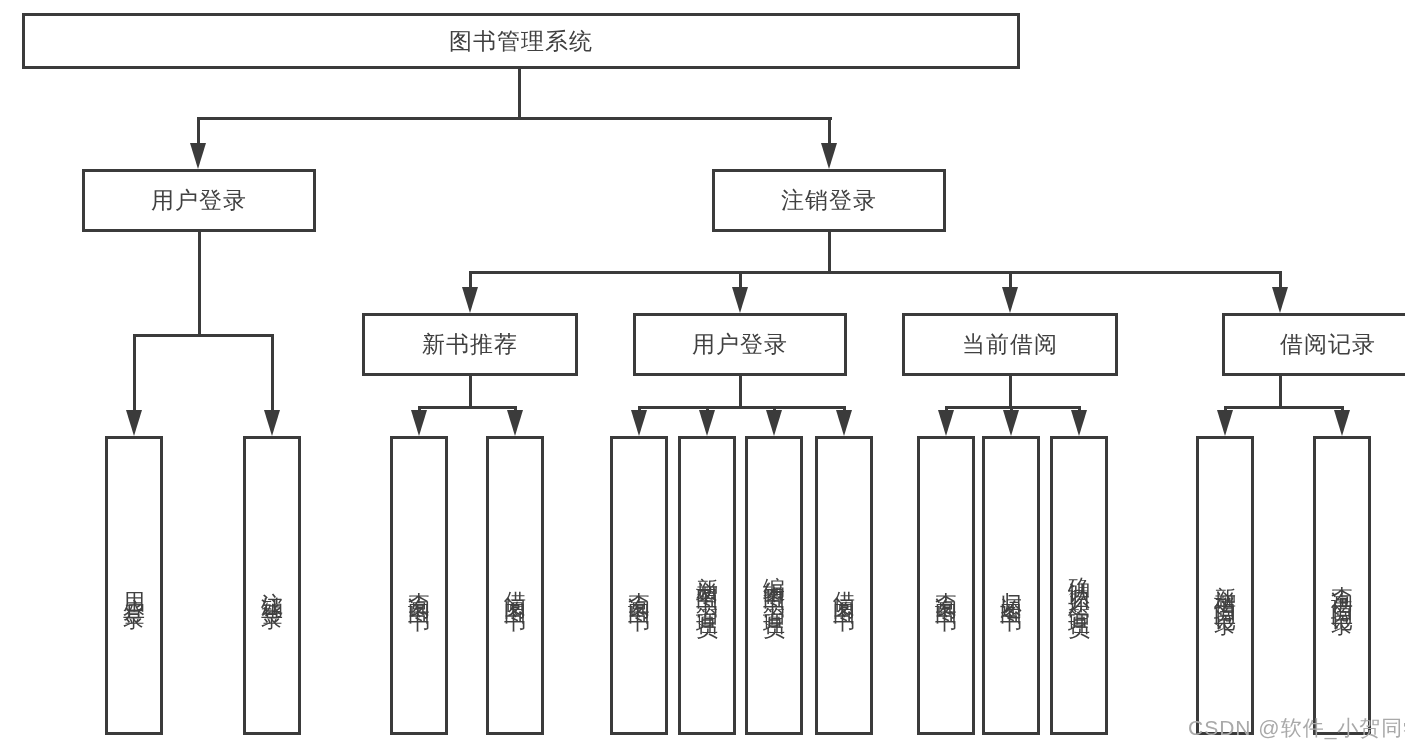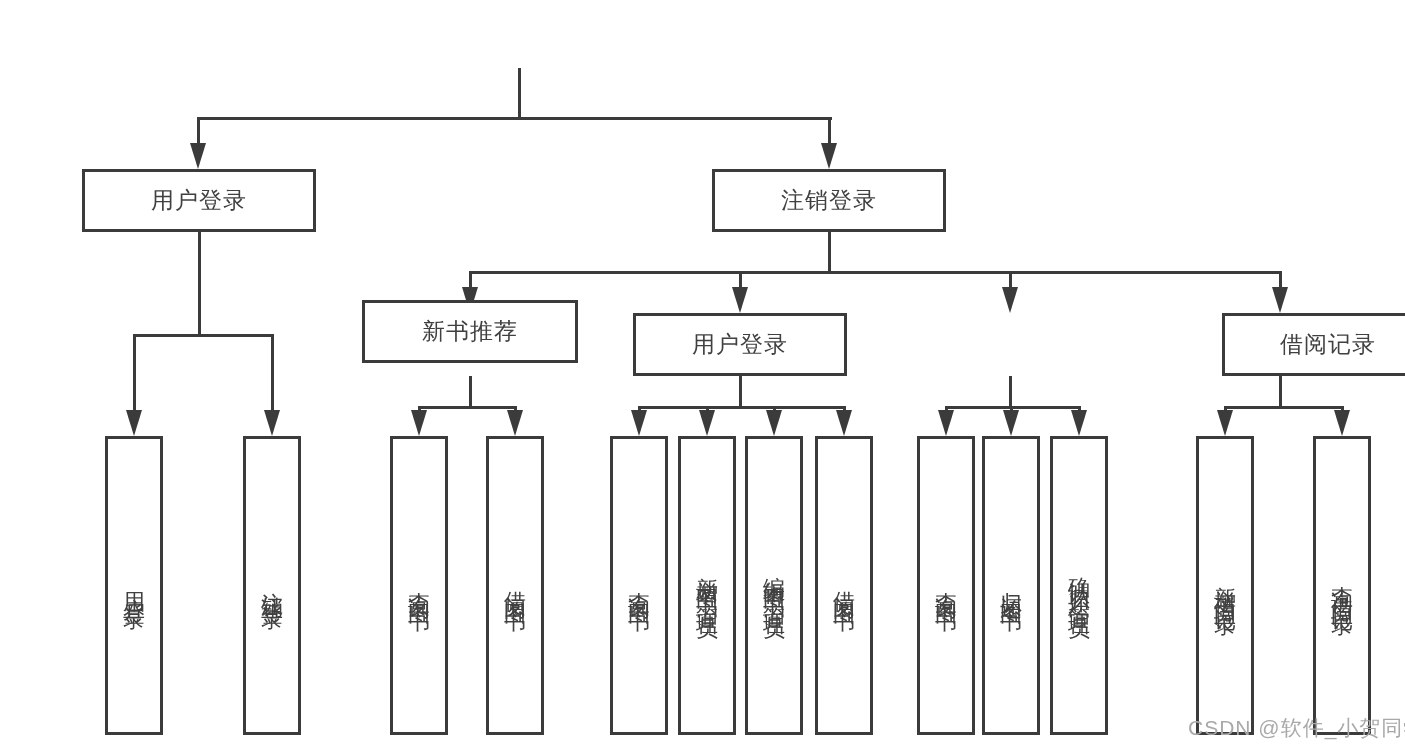--- a/index.html
+++ b/index.html
@@ -47,20 +47,23 @@
     position: absolute; left: 1188px; top: 714px;
     font-size: 21px; color: #a9a9a9; letter-spacing: 1px;
     z-index: 5; white-space: nowrap;
   }
 </style>
 </head>
 <body>
 
 <div id="diagram">
 
+  <div class="box" style="left:22px; top:13px; width:998px; height:56px;">
+    <span>图书管理系统</span>
+  </div>
 
   <div class="vline" style="left:518px; top:68px; height:51px;"></div>
   <div class="hline" style="left:197px; top:117px; width:635px;"></div>
   <div class="vline" style="left:197px; top:117px; height:33px;"></div>
   <div class="arrow" style="left:190px; top:143px;"></div>
   <div class="vline" style="left:828px; top:117px; height:33px;"></div>
   <div class="arrow" style="left:821px; top:143px;"></div>
 
   <div class="box" style="left:82px; top:169px; width:234px; height:63px;">
     <span>用户登录</span>
@@ -80,25 +83,28 @@
   <div class="hline" style="left:469px; top:271px; width:812px;"></div>
   <div class="vline" style="left:469px; top:271px; height:21px;"></div>
   <div class="arrow" style="left:462px; top:287px;"></div>
   <div class="vline" style="left:739px; top:271px; height:21px;"></div>
   <div class="arrow" style="left:732px; top:287px;"></div>
   <div class="vline" style="left:1009px; top:271px; height:21px;"></div>
   <div class="arrow" style="left:1002px; top:287px;"></div>
   <div class="vline" style="left:1279px; top:271px; height:21px;"></div>
   <div class="arrow" style="left:1272px; top:287px;"></div>
 
-  <div class="box" style="left:362px; top:300px; width:216px; height:63px;font-family:Liberation Serif, serif;">
+  <div class="box" style="left:362px; top:313px; width:216px; height:63px;font-family:Liberation Serif, serif;">
     <span>新书推荐</span>
   </div>
   <div class="box" style="left:633px; top:313px; width:214px; height:63px;">
     <span>用户登录</span>
+  </div>
+  <div class="box" style="left:902px; top:313px; width:216px; height:63px;">
+    <span>当前借阅</span>
   </div>
   <div class="box" style="left:1174px; top:313px; width:212px; height:63px;margin-left:48px;">
     <span>借阅记录</span>
   </div>
 
   <div class="vline" style="left:469px; top:376px; height:33px;"></div>
   <div class="hline" style="left:418px; top:406px; width:98px;"></div>
   <div class="vline" style="left:418px; top:406px; height:9px;"></div>
   <div class="arrow" style="left:411px; top:410px;"></div>
   <div class="vline" style="left:514px; top:406px; height:9px;"></div>

